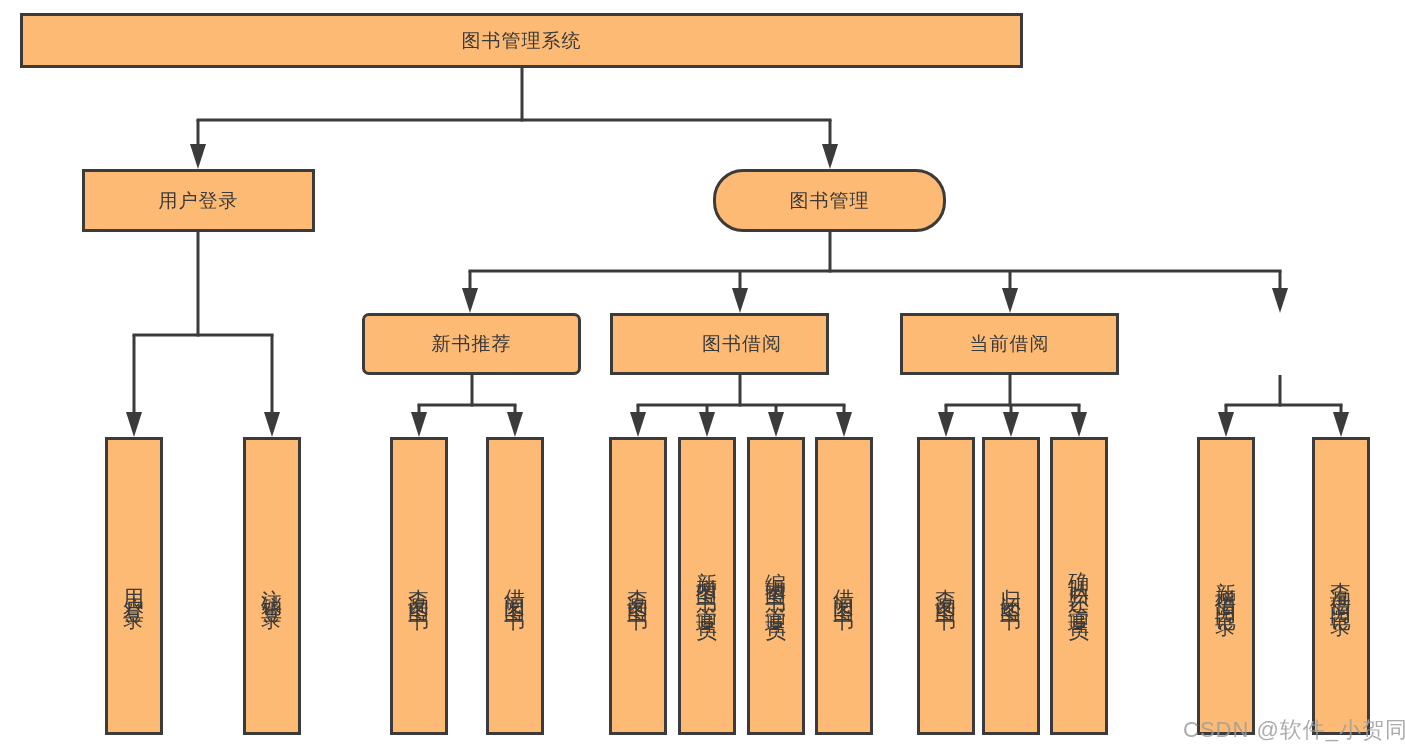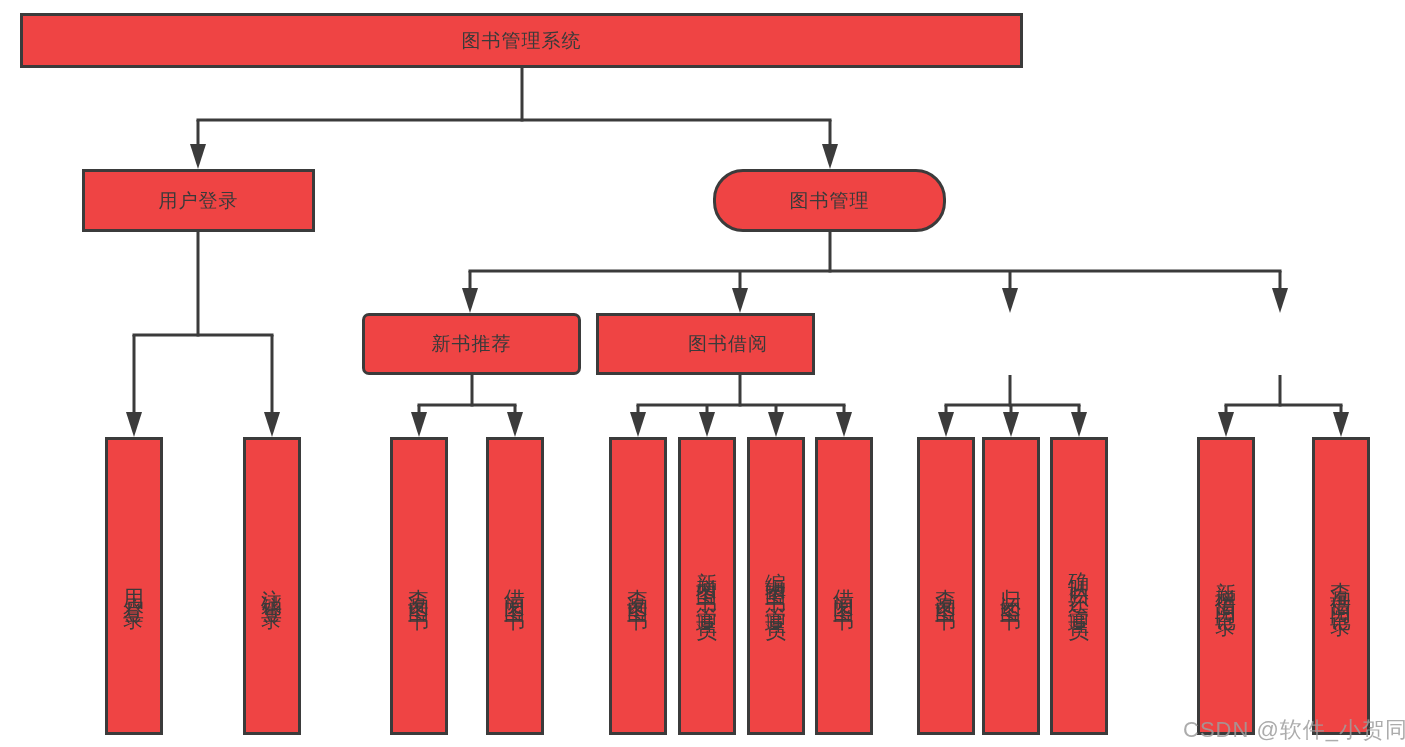--- a/index.html
+++ b/index.html
@@ -1,27 +1,27 @@
 <!DOCTYPE html>
 <html><head>
 <meta charset="utf-8">
 <style>
   html,body{margin:0;padding:0;background:#ffffff;}
   body{font-family:"Liberation Sans","DejaVu Sans",sans-serif;}
   .canvas{position:relative;width:1405px;height:747px;background:#ffffff;overflow:hidden;}
   .connectors{position:absolute;left:0;top:0;z-index:1;}
-  .node{position:absolute;box-sizing:border-box;border:3px solid #3b3b3b;background:#ef4444;
+  .node{position:absolute;box-sizing:border-box;border:3px solid #3b3b3b;background:#fdba74;
         display:flex;align-items:center;justify-content:center;color:#3a3a3a;z-index:2;}
   .hlabel{font-size:19px;letter-spacing:1px;white-space:nowrap;}
   .root{left:20px;top:13px;width:1003px;height:55px;}
   .lvl2a{left:82px;top:169px;width:233px;height:63px;}
   .lvl2b{left:713px;top:169px;width:233px;height:63px;border-radius:30px;}
   .lvl3{top:313px;width:219px;height:62px;}
   .g-recommend{left:362px;border-radius:7px;}
-  .g-borrowing{left:596px;padding-left:45px;}
+  .g-borrowing{left:610px;padding-left:45px;}
   .g-current{left:900px;}
   .g-records{left:1170px;}
   .leaf{top:437px;width:58px;height:298px;}
   .vlabel{writing-mode:vertical-rl;text-orientation:mixed;font-size:21px;line-height:1;
           letter-spacing:7px;color:#3a3a3a;white-space:nowrap;}
   .x105{left:105px;} .x243{left:243px;} .x390{left:390px;} .x486{left:486px;}
   .x609{left:609px;} .x678{left:678px;} .x747{left:747px;} .x815{left:815px;}
   .x917{left:917px;} .x982{left:982px;} .x1050{left:1050px;}
   .x1197{left:1197px;} .x1312{left:1312px;}
   .watermark{position:absolute;left:1183px;top:715px;z-index:6;font-size:22px;
@@ -106,20 +106,23 @@
   <div class="node lvl2b">
     <span class="hlabel">图书管理</span>
   </div>
 
   <div class="node lvl3 g-recommend">
     <span class="hlabel">新书推荐</span>
   </div>
   <div class="node lvl3 g-borrowing">
     <span class="hlabel">图书借阅</span>
   </div>
+  <div class="node lvl3 g-current">
+    <span class="hlabel">当前借阅</span>
+  </div>
 
   <div class="node leaf x105">
     <span class="vlabel">用户登录</span>
   </div>
   <div class="node leaf x243">
     <span class="vlabel">注销登录</span>
   </div>
 
   <div class="node leaf x390">
     <span class="vlabel">查询图书</span>

